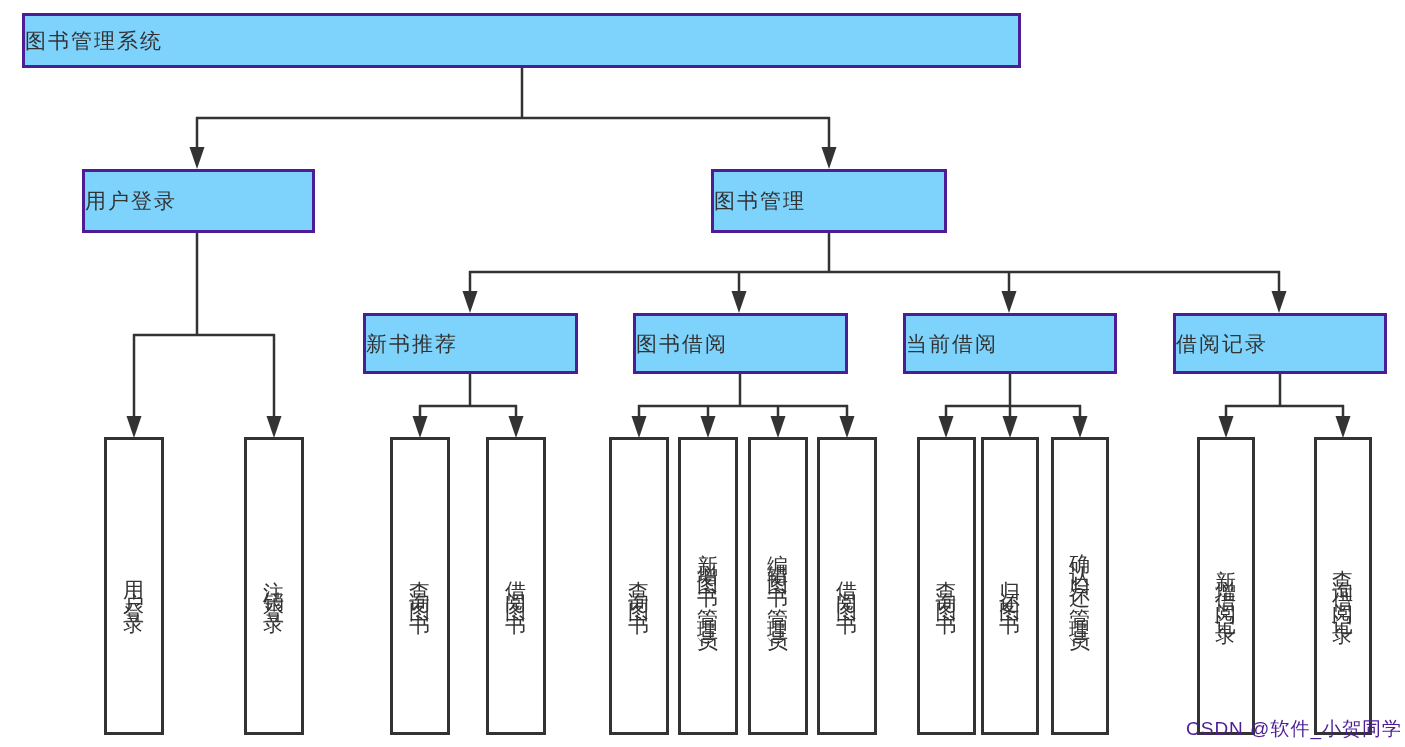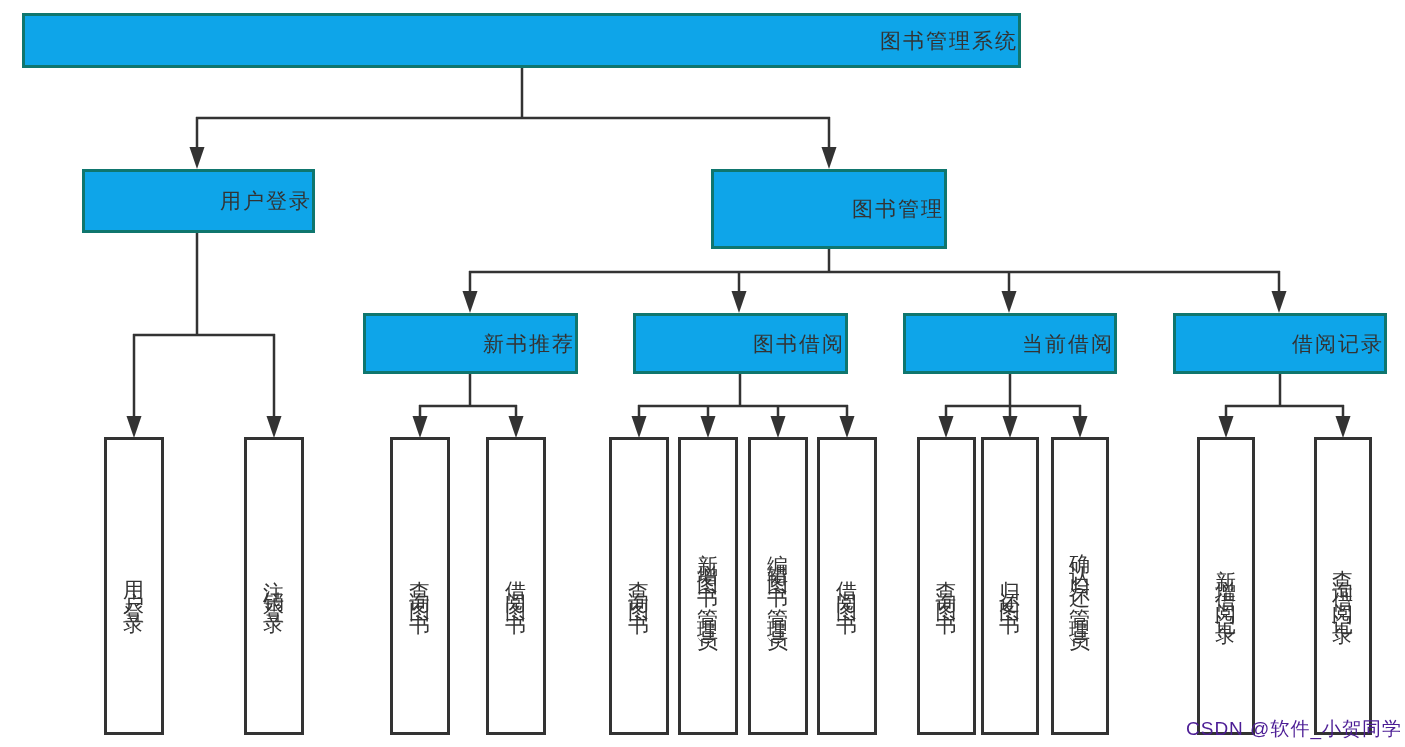--- a/index.html
+++ b/index.html
@@ -19,25 +19,25 @@
     position: absolute;
     left: 0;
     top: 0;
     width: 1405px;
     height: 747px;
     z-index: 1;
   }
   .box {
     position: absolute;
     box-sizing: border-box;
-    border: 3px solid #0f766e;
-    background: #0ea5e9;
+    border: 3px solid #4c1d95;
+    background: #7dd3fc;
     display: flex;
     align-items: center;
-    justify-content: flex-end;
+    justify-content: flex-start;
     z-index: 2;
   }
   .box .hlabel {
     font-size: 21px;
     color: #333333;
     letter-spacing: 2px;
     white-space: nowrap;
   }
   .leaf {
     position: absolute;
@@ -160,21 +160,21 @@
     </g>
   </svg>
 
   <div class="box" style="left:22px; top:13px; width:999px; height:55px;">
     <span class="hlabel">图书管理系统</span>
   </div>
 
   <div class="box" style="left:82px; top:169px; width:233px; height:64px;">
     <span class="hlabel">用户登录</span>
   </div>
-  <div class="box" style="left:711px; top:169px; width:236px; height:80px;">
+  <div class="box" style="left:711px; top:169px; width:236px; height:64px;">
     <span class="hlabel">图书管理</span>
   </div>
 
   <div class="box" style="left:633px; top:313px; width:215px; height:61px;">
     <span class="hlabel">图书借阅</span>
   </div>
   <div class="box" style="left:363px; top:313px; width:215px; height:61px;">
     <span class="hlabel">新书推荐</span>
   </div>
   <div class="box" style="left:1173px; top:313px; width:214px; height:61px;">

